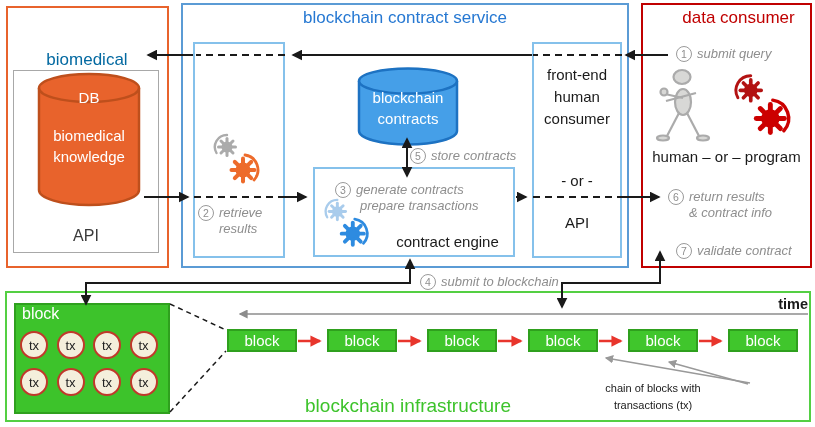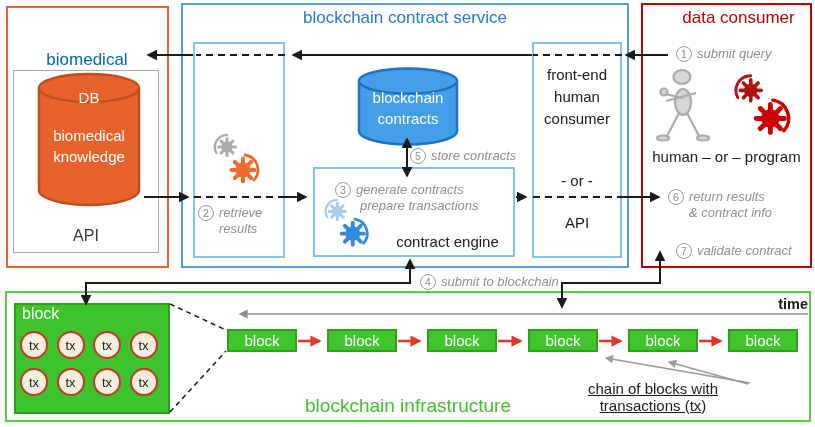--- a/index.html
+++ b/index.html
@@ -185,21 +185,21 @@
   </div>
   <div class="abs blk" style="left:753px;top:296px;width:55px;text-align:right;font-size:14.5px;font-weight:bold;">time</div>
 
   <div class="chainblk" style="left:227px;">block</div>
   <div class="chainblk" style="left:327px;">block</div>
   <div class="chainblk" style="left:427px;">block</div>
   <div class="chainblk" style="left:528px;">block</div>
   <div class="chainblk" style="left:628px;">block</div>
   <div class="chainblk" style="left:728px;">block</div>
 
-  <div class="abs blk ctr" style="left:563px;top:380px;width:180px;font-size:15px;line-height:17px;text-decoration:underline;">
+  <div class="abs blk ctr" style="left:563px;top:380px;width:180px;font-size:11px;line-height:17px;">
     <div>chain of blocks with</div>
     <div>transactions (tx)</div>
   </div>
   <div class="abs t-green ctr" style="left:258px;top:395px;width:300px;font-size:19px;">blockchain infrastructure</div>
 
   <svg class="overlay" width="815" height="427" viewBox="0 0 815 427">
     <defs>
       <marker id="ab" viewBox="0 0 10 10" refX="8.5" refY="5" markerWidth="5.5" markerHeight="5.5" orient="auto-start-reverse">
           <path d="M0 0 L10 5 L0 10 z" fill="#1A1A1A"></path>
         </marker>

